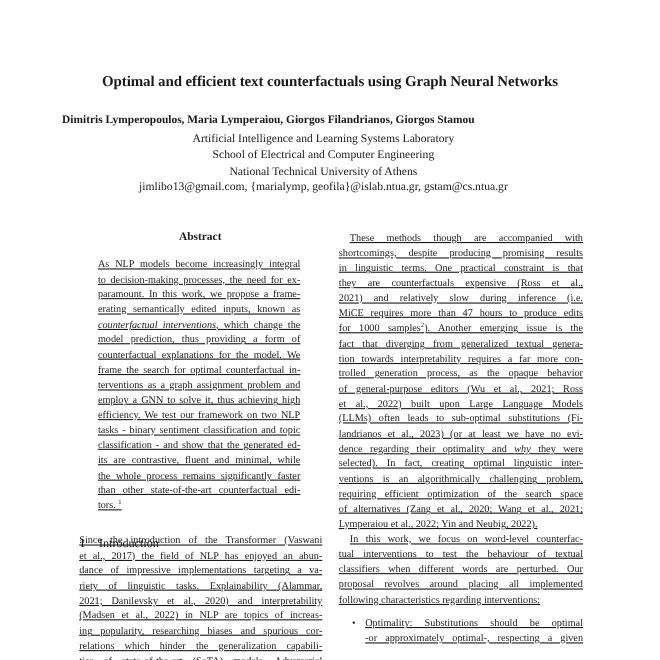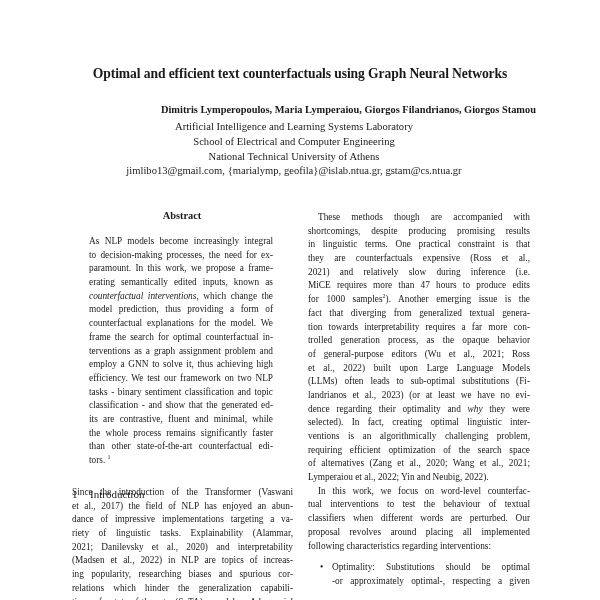--- a/index.html
+++ b/index.html
@@ -8,28 +8,28 @@
     background: #ffffff; color: #1a1a1a;
     font-family: "Liberation Serif", "DejaVu Serif", serif;
     position: relative;
   }
   .title {
     position: absolute; left: 0; top: 66px; width: 600px;
     text-align: center; font-weight: bold; font-size: 13.6px; letter-spacing: -0.1px;
   }
   .authors {
     position: absolute; left: 0; top: 104px; width: 488px;
-    text-align: right; font-weight: bold; font-size: 10.4px; margin-left: 48px;
+    text-align: center; font-weight: bold; font-size: 10.4px;
   }
   .affil {
     position: absolute; left: 0; top: 120px; width: 588px;
     text-align: center; font-size: 10.6px; line-height: 14.8px;
   }
   .col { position: absolute; font-size: 9.3px; line-height: 13.7px; text-align: justify; }
-  .col .ln { display: block; white-space: nowrap; text-align-last: justify; height: 13.7px; }
+  .col .ln { display: block; white-space: nowrap; text-align-last: justify; height: 13.7px; text-decoration: underline; }
   .col .ln.last { text-align-last: left; }
   .abs-title {
     position: absolute; left: 72px; top: 210px; width: 220px;
     text-align: center; font-weight: bold; font-size: 10.4px;
   }
   .abstract { left: 89px; top: 224px; width: 184px; margin-top: 11px; }
   .intro-head {
     position: absolute; left: 72px; top: 488px; font-weight: normal; font-size: 11px;
   }
   .intro-head .num { display: inline-block; width: 18px; }

